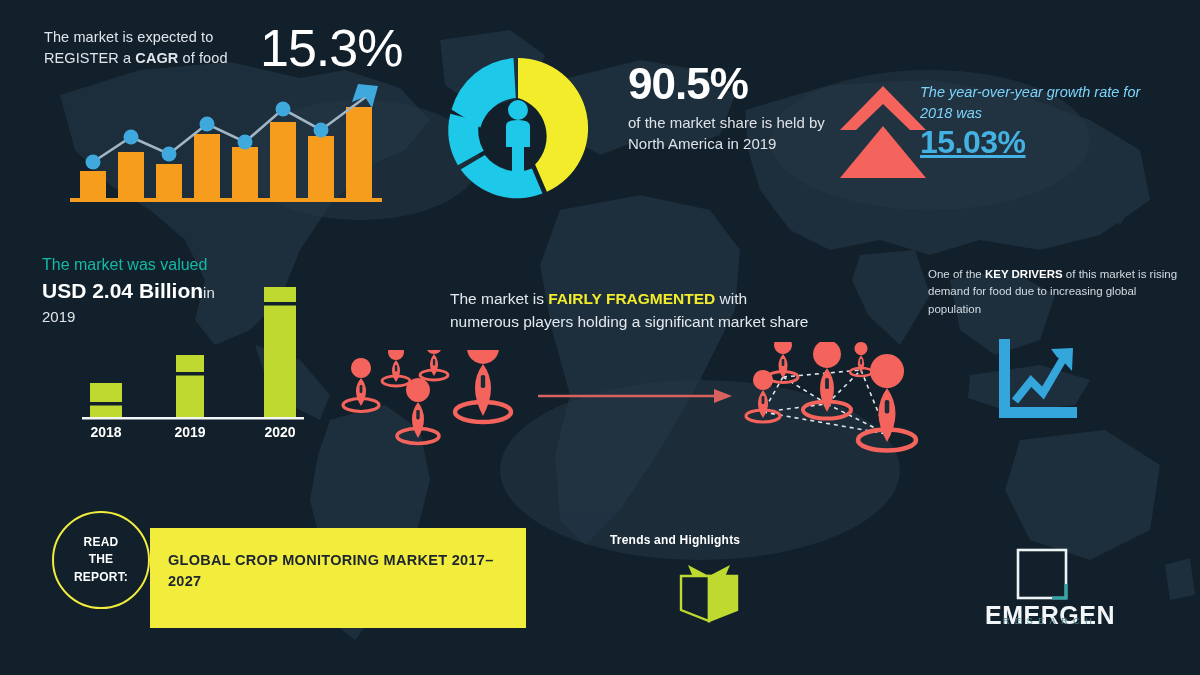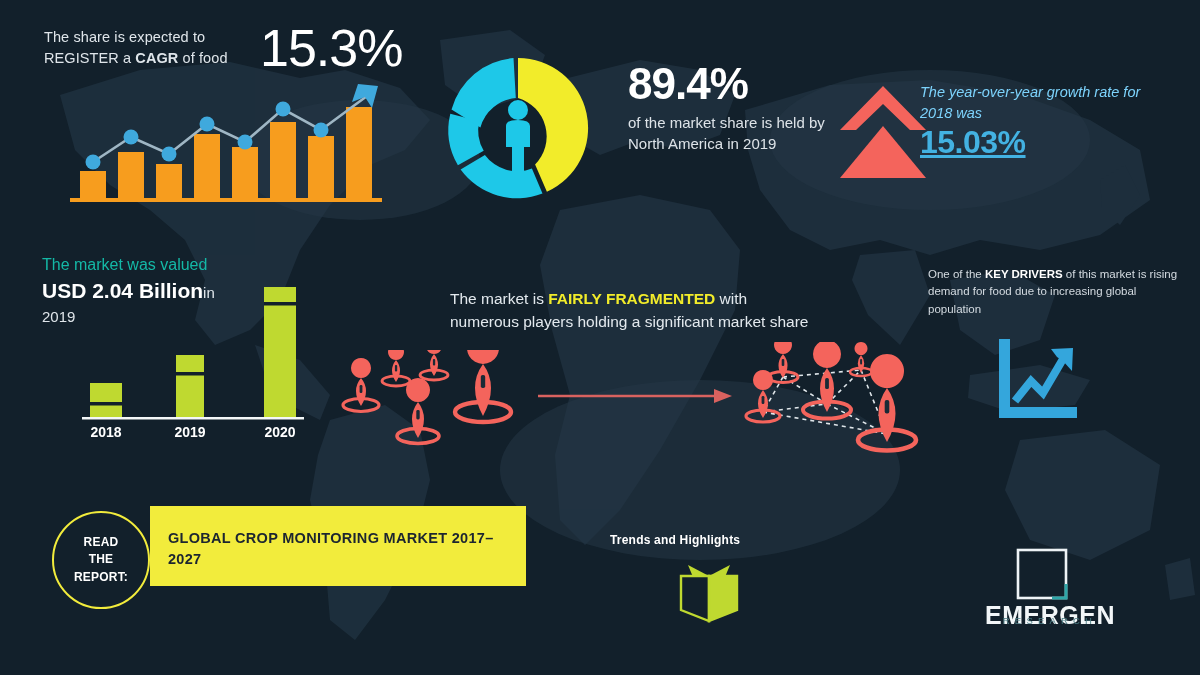--- a/index.html
+++ b/index.html
@@ -72,21 +72,21 @@
   
   #pins-left  { left:338px; top:350px; width:190px; height:105px; }
   #pins-arrow { left:536px; top:385px; width:200px; height:22px; }
   #pins-right { left:735px; top:342px; width:195px; height:118px; }
 
   
   #trend-icon { left:993px; top:335px; width:88px; height:88px; }
 
   
   #banner-bar {
-    left:150px; top:506px; width:376px; height:80px;
+    left:150px; top:528px; width:376px; height:100px;
     background:#f2ec3c;
   }
   #banner-title {
     position:absolute; left:18px; top:22px; width:340px;
     font-size:14.5px; font-weight:bold; color:#1c2530;
     line-height:1.48; letter-spacing:.3px;
   }
   #banner-circle {
     left:52px; top:511px; width:98px; height:98px;
     border-radius:50%;
@@ -156,21 +156,21 @@
     </g>
     <g fill="#243646" opacity="0.55">
       <ellipse cx="360" cy="160" rx="120" ry="60"></ellipse>
       <ellipse cx="930" cy="140" rx="160" ry="70"></ellipse>
       <ellipse cx="700" cy="470" rx="200" ry="90"></ellipse>
     </g>
   </svg>
 
   <div class="abs" id="cagr-block">
     <span id="cagr-text">
-      <span>The share is expected to</span><br>
+      <span>The market is expected to</span><br>
       <span>REGISTER a </span><span class="bold">CAGR</span><span> of food</span>
     </span><span id="cagr-value">15.3%</span>
   </div>
 
   <svg class="abs" id="orange-chart" viewBox="0 0 330 125">
     <g>
       <rect x="18" y="91" width="26" height="27" fill="#f79d1e"></rect>
       <rect x="56" y="72" width="26" height="46" fill="#f79d1e"></rect>
       <rect x="94" y="84" width="26" height="34" fill="#f79d1e"></rect>
       <rect x="132" y="54" width="26" height="64" fill="#f79d1e"></rect>
@@ -203,21 +203,21 @@
 
     <path d="M13.5,61.4 A70,70 0 0 1 75.5,10.1 L77.8,50.1 A40,40 0 0 0 42.4,79.4 Z" fill="#1ec8e8"></path>
 
     <g fill="#1ec8e8">
       <circle cx="80" cy="62" r="10"></circle>
       <path d="M68,78 Q68,72 80,72 Q92,72 92,78 L92,99 L86,99 L86,125 L74,125 L74,99 L68,99 Z"></path>
     </g>
   </svg>
 
   <div class="abs" id="share-block">
-    <div id="share-value">89.4%</div>
+    <div id="share-value">90.5%</div>
     <div id="share-text">of the market share is held by North America in 2019</div>
   </div>
 
   <svg class="abs" id="yoy-arrows" viewBox="0 0 90 100">
     <path d="M45,4 L88,48 L72,48 L45,22 L18,48 L2,48 Z" fill="#f4645c"></path>
     <path d="M45,44 L88,96 L2,96 Z" fill="#f4645c"></path>
   </svg>
 
   <div class="abs" id="yoy-block">
     <div id="yoy-text">The year-over-year growth rate for 2018 was</div>

